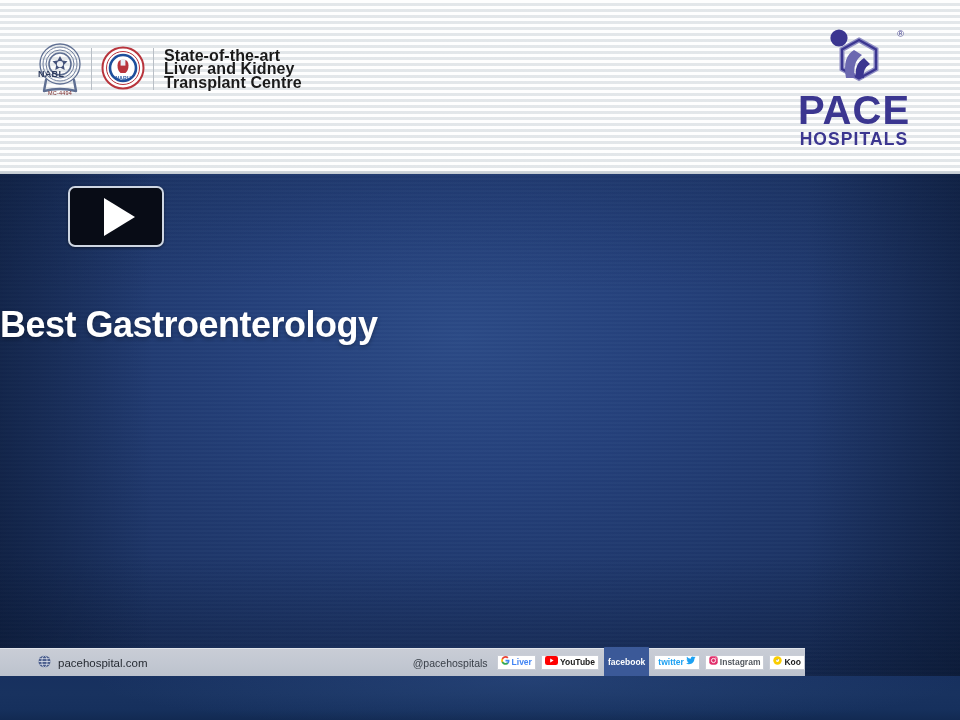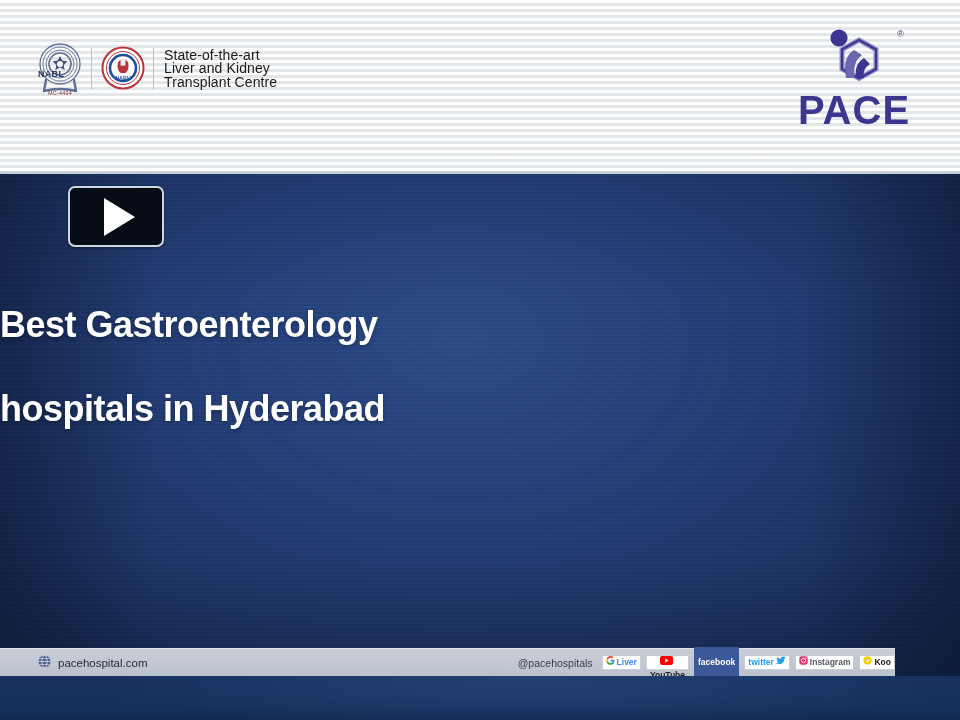--- a/index.html
+++ b/index.html
@@ -75,22 +75,22 @@
   }
   .vdiv2 {
     width: 1px;
     height: 42px;
     background: #b9bfc6;
     margin: 0 10px 0 8px;
     flex: 0 0 auto;
   }
   #accred-text {
     font-family: "Liberation Sans", sans-serif;
-    font-size: 14px;
-    font-weight: normal;
+    font-size: 16px;
+    font-weight: bold;
     line-height: 13.5px;
     color: #1a1a1a;
     letter-spacing: 0.1px;
     white-space: nowrap;
   }
 
   
   #pace-logo {
     position: absolute;
     right: 36px;
@@ -208,21 +208,21 @@
     letter-spacing: -0.5px;
     text-shadow: 0 2px 4px rgba(0,0,0,0.30);
   }
   #title .ln { display: block; }
 
   
   #footer {
     position: absolute;
     left: 0;
     top: 648px;
-    width: 895px;
+    width: 805px;
     height: 28px;
     background: linear-gradient(to bottom, #c9cdd6 0%, #c3c8d2 50%, #bcc2cd 100%);
     border-top: 1px solid #dfe3ea;
     box-sizing: border-box;
     display: flex;
   }
   #footer-left {
     display: flex;
     align-items: center;
     margin-left: 38px;
@@ -254,21 +254,21 @@
     font-family: "Liberation Sans", sans-serif;
     font-size: 8.5px;
     font-weight: bold;
     line-height: 13px;
     white-space: nowrap;
   }
   .sbadge .gi { display: inline-block; margin-right: 2px; }
 
   #badge-google { background: #ffffff; color: #4285f4; border: 1px solid #c9cdd6; }
 
-  #badge-youtube { background: #ffffff; color: #202020; border: 1px solid #c9cdd6; flex-direction: column; }
+  #badge-youtube { background: #ffffff; color: #202020; border: 1px solid #c9cdd6; }
   #badge-facebook { background: #3b5998; color: #ffffff; padding: 9px 4px; }
   #badge-twitter { background: #ffffff; color: #1da1f2; border: 1px solid #c9cdd6; }
   #badge-instagram { background: #ffffff; color: #555a61; border: 1px solid #c9cdd6; }
   #badge-koo { background: #ffffff; color: #1a1a1a; border: 1px solid #c9cdd6; }
 
   
   #bottom-strip {
     position: absolute;
     left: 0;
     top: 676px;
@@ -342,35 +342,35 @@
         <svg width="140" height="68" viewBox="0 0 140 68">
           <circle cx="55" cy="12" r="8.6" fill="#3b3690"></circle>
           <path d="M75 14 L92 23.5 L92 43 L75 52.5 L58 43 L58 23.5 Z" fill="none" stroke="#8f8ec4" stroke-width="5"></path>
           <path d="M75 14 L92 23.5 L92 43 L75 52.5 L58 43 L58 23.5 Z" fill="none" stroke="#3b3690" stroke-width="2.2"></path>
           <path d="M62 52 Q58 31 70 24 L78 29 Q68 36 71 52 Z" fill="#6b68b0"></path>
           <path d="M72 52 Q70 38 80 32 L86 38 Q78 43 80 52 Z" fill="#3b3690"></path>
         </svg>
         <div id="pace-reg">®</div>
       </div>
       <div id="pace-word">PACE</div>
+      <div id="pace-sub">HOSPITALS</div>
     </div>
   </div>
 
   <div id="stage">
     <div id="stage-sheen"></div>
     <div id="stage-vignette"></div>
   </div>
 
   <div id="play-button">
     <div id="play-triangle"></div>
   </div>
 
   <div id="title">
     <span class="ln">Best Gastroenterology</span>
-    <span class="ln">hospitals in Hyderabad</span>
   </div>
 
   <div id="footer">
 
     <div id="footer-left">
       <span id="globe-icon">
         <svg width="13" height="13" viewBox="0 0 13 13">
           <circle cx="6.5" cy="6.5" r="6" fill="#4a5d8c"></circle>
           <ellipse cx="6.5" cy="6.5" rx="2.6" ry="6" fill="none" stroke="#dfe4ee" stroke-width="0.8"></ellipse>
           <line x1="0.6" y1="6.5" x2="12.4" y2="6.5" stroke="#dfe4ee" stroke-width="0.8"></line>

